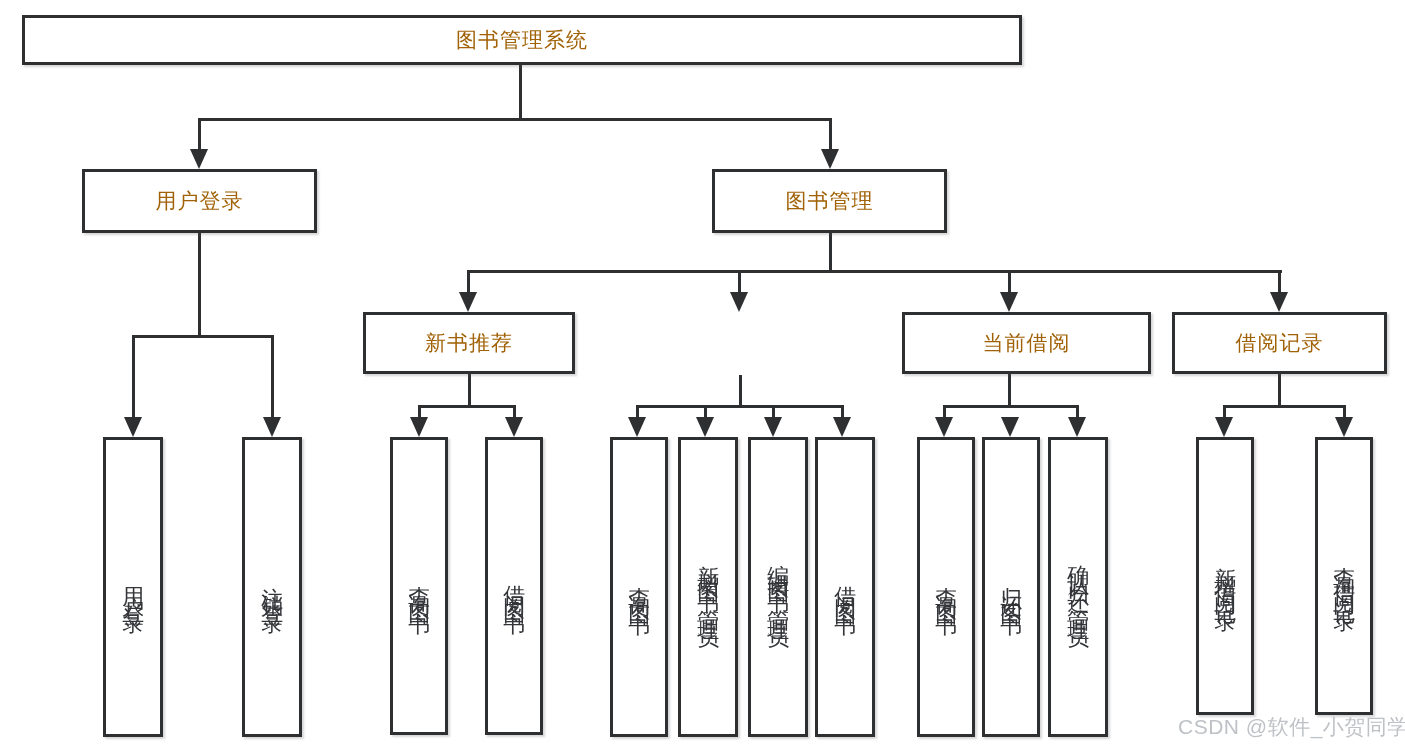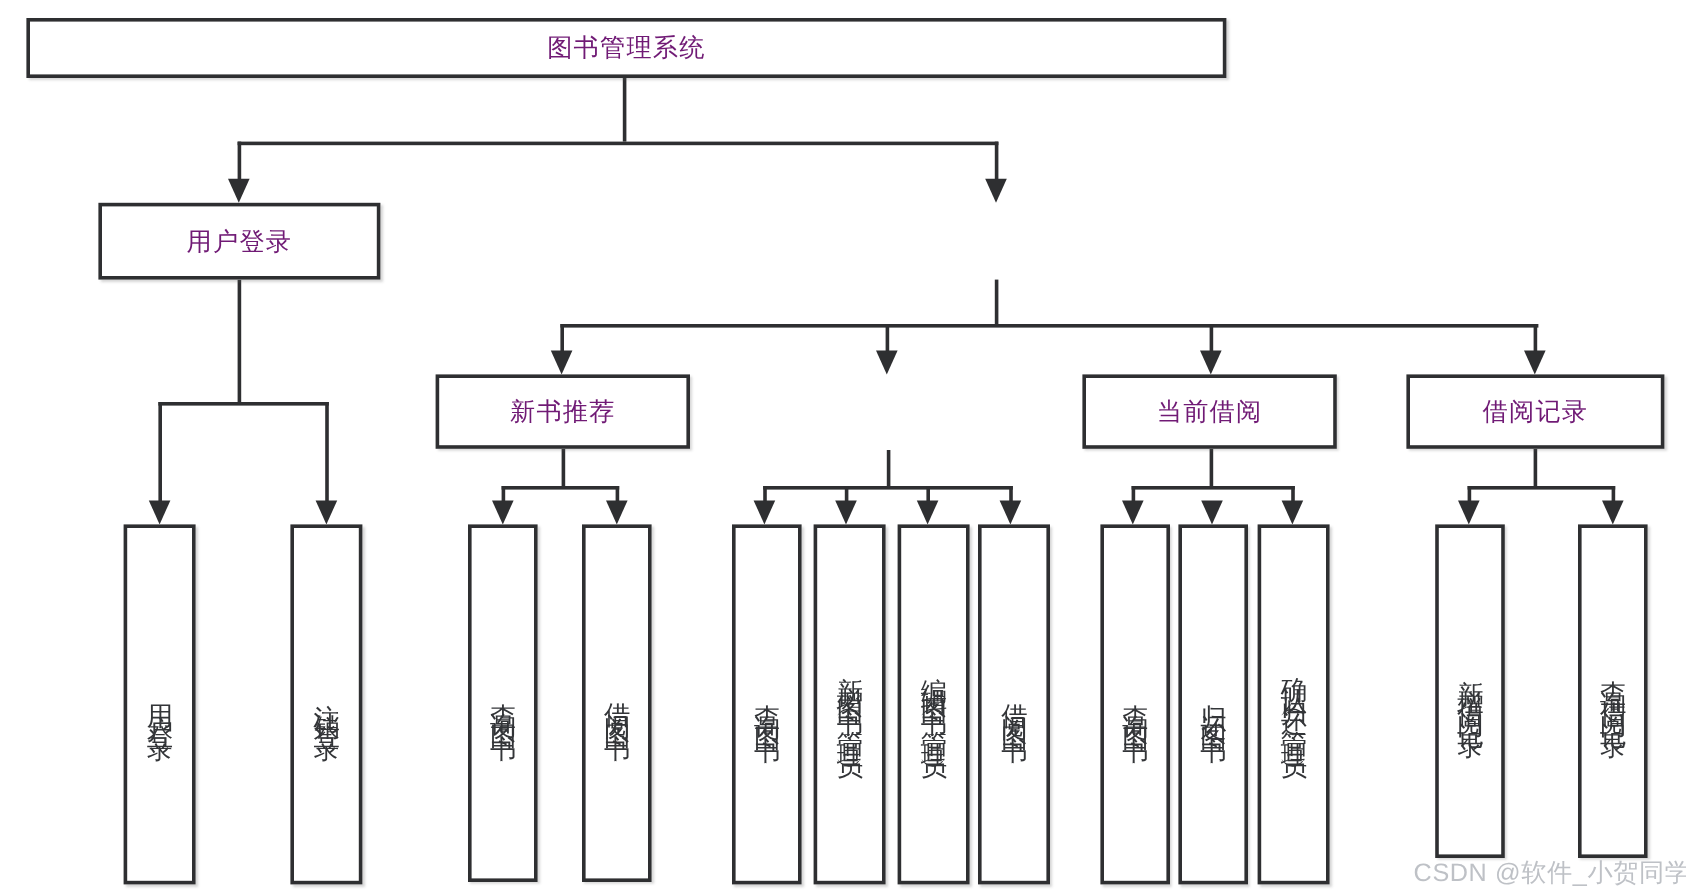--- a/index.html
+++ b/index.html
@@ -7,21 +7,21 @@
   .stage {
     position:relative; width:1405px; height:747px; background:#ffffff;
     font-family:"Liberation Sans","DejaVu Sans",sans-serif; overflow:hidden;
   }
   .box {
     position:absolute; box-sizing:border-box;
     border:3px solid #2e2f31; background:#ffffff;
     display:flex; align-items:center; justify-content:center;
     box-shadow:2px 2px 2px rgba(90,90,90,0.25);
   }
-  .hlbl { font-size:21px; color:#701a75; letter-spacing:1px; white-space:nowrap; }
+  .hlbl { font-size:21px; color:#a16207; letter-spacing:1px; white-space:nowrap; }
   .vlbl {
     writing-mode:vertical-rl; text-orientation:mixed;
     font-size:22px; letter-spacing:9px; line-height:1.3;
     color:#333538; white-space:nowrap;
   }
   .vline { position:absolute; width:3px; background:#2e2f31; }
   .hline { position:absolute; height:3px; background:#2e2f31; }
   .arrow {
     position:absolute; width:0; height:0;
     border-left:9px solid transparent; border-right:9px solid transparent;
@@ -97,25 +97,28 @@
   <div class="arrow" style="left:1215px;top:417px"></div>
   <div class="arrow" style="left:1335px;top:417px"></div>
 
   <div class="box" style="left:22px;top:15px;width:1000px;height:50px">
     <span class="hlbl">图书管理系统</span>
   </div>
 
   <div class="box" style="left:82px;top:169px;width:235px;height:64px">
     <span class="hlbl">用户登录</span>
   </div>
+  <div class="box" style="left:712px;top:169px;width:235px;height:64px">
+    <span class="hlbl">图书管理</span>
+  </div>
 
   <div class="box" style="left:363px;top:312px;width:212px;height:62px">
     <span class="hlbl">新书推荐</span>
   </div>
-  <div class="box" style="left:902px;top:312px;width:212px;height:62px">
+  <div class="box" style="left:902px;top:312px;width:249px;height:62px">
     <span class="hlbl">当前借阅</span>
   </div>
   <div class="box" style="left:1172px;top:312px;width:215px;height:62px">
     <span class="hlbl">借阅记录</span>
   </div>
 
   <div class="box" style="left:103px;top:437px;width:60px;height:300px">
     <span class="vlbl">用户登录</span>
   </div>
   <div class="box" style="left:242px;top:437px;width:60px;height:300px">

